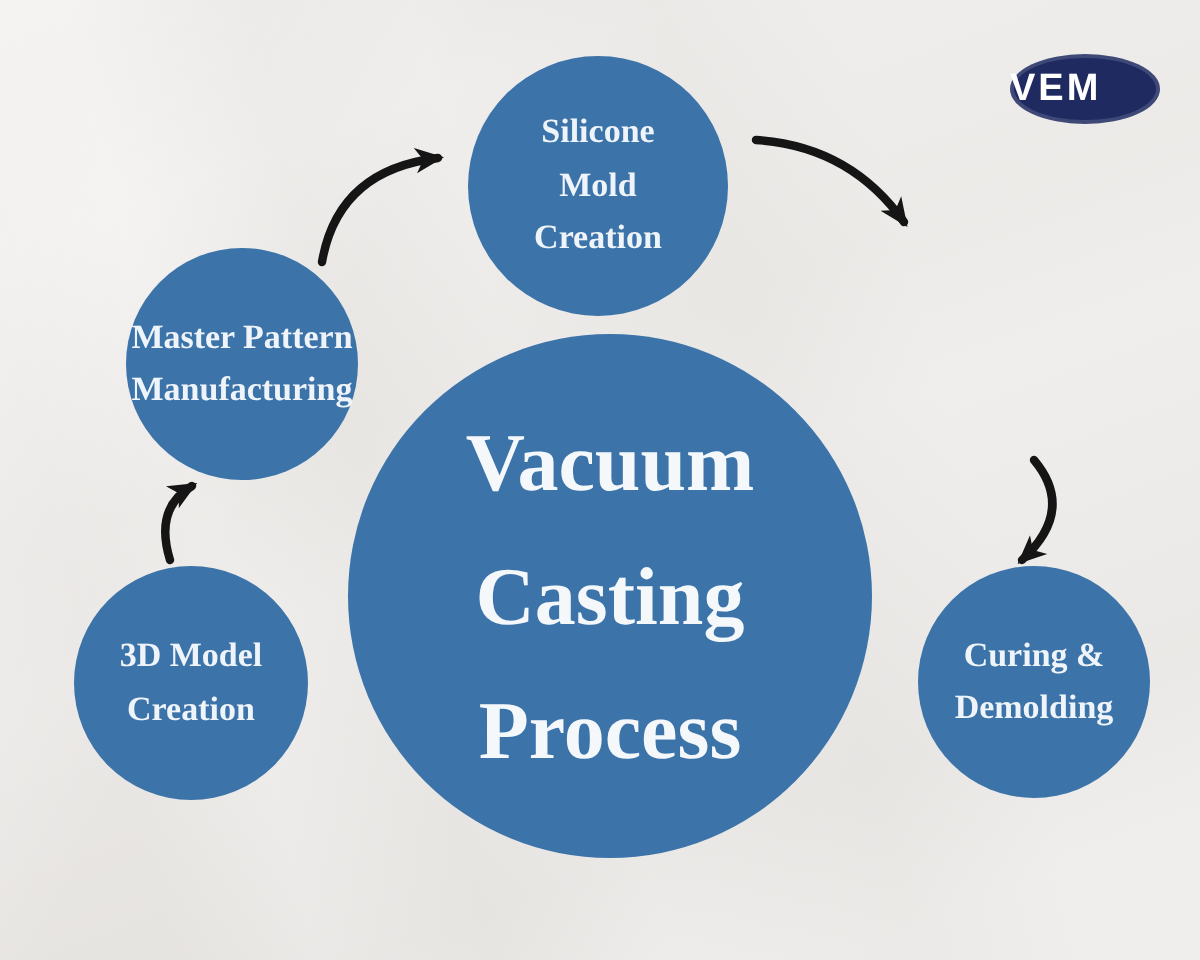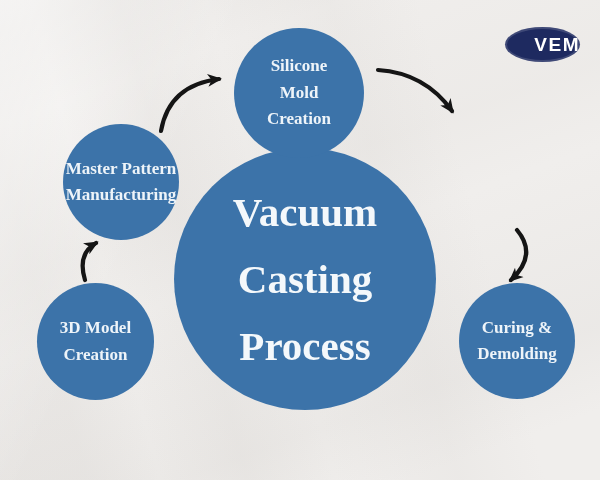--- a/index.html
+++ b/index.html
@@ -24,21 +24,21 @@
     text-align:center;
   }
   .node .label{
     color:var(--step-text,#eef4f9);
     font-weight:700;
     font-size:17px;
     line-height:26.5px;
     white-space:pre-line;
   }
   .center-node{
-    left:174px;top:148px;width:262px;height:262px;
+    left:174px;top:167px;width:262px;height:262px;
   }
   .center-node .center-lines{
     color:var(--center-text,#f4f8fb);
     font-weight:700;
     font-size:41px;
     line-height:67px;
   }
   .n-silicone{left:234px;top:28px;width:130px;height:130px;}
   .n-master  {left:63px; top:124px;width:116px;height:116px;}
   .n-3d      {left:37px; top:283px;width:117px;height:117px;}
@@ -50,21 +50,21 @@
     stroke:var(--arrow-black,#151515);
     stroke-width:4.2;
     stroke-linecap:round;
   }
   .ah-shape{fill:var(--arrow-black,#151515);}
   .logo{
     position:absolute;
     left:505px;top:27px;width:75px;height:35px;
     background:var(--logo-navy,#1e2a60);
     border-radius:50%;
-    display:flex;align-items:center;justify-content:flex-end;
+    display:flex;align-items:center;justify-content:flex-start;
     box-shadow:inset 0 0 0 2px rgba(255,255,255,.15);
   }
   .logo span{
     color:#ffffff;
     font-family:"Liberation Sans", sans-serif;
     font-weight:700;
     font-size:19px;
     letter-spacing:1.5px;
   }
 </style>

